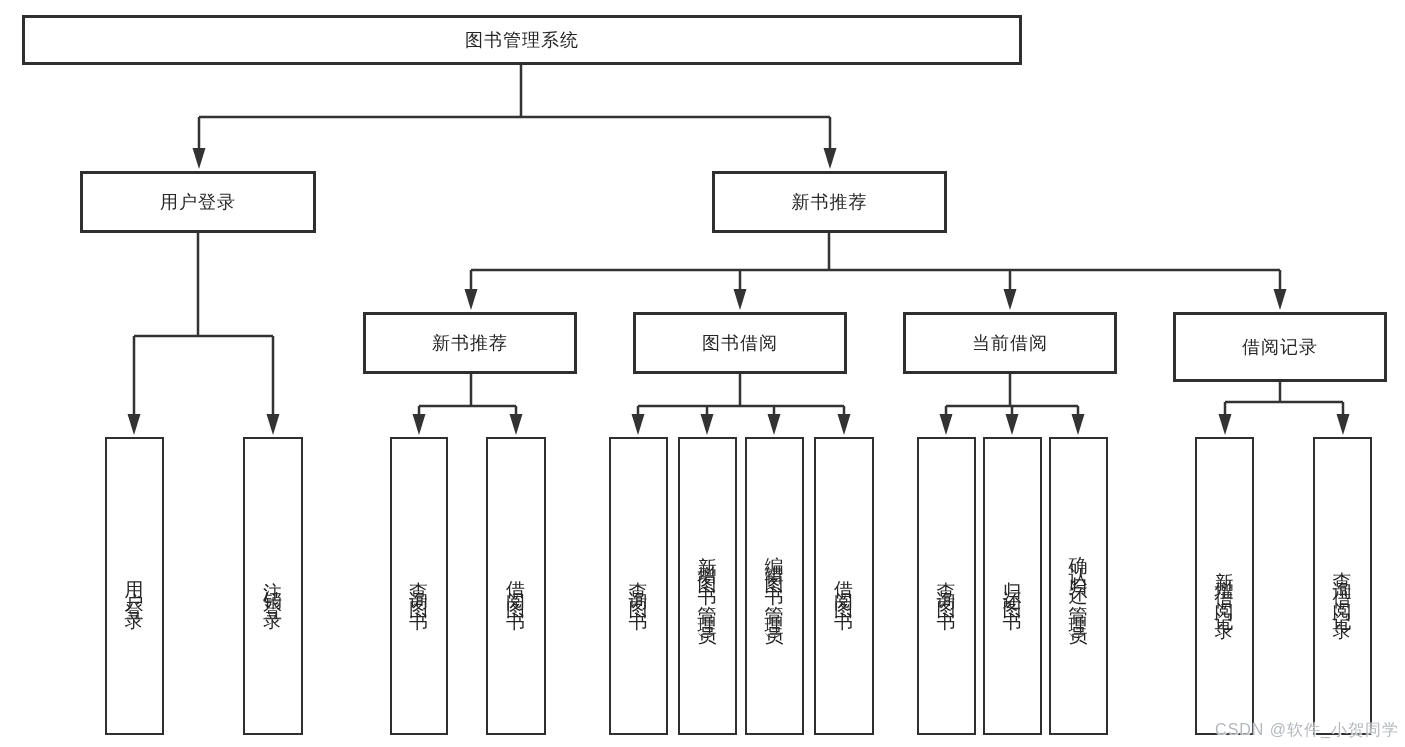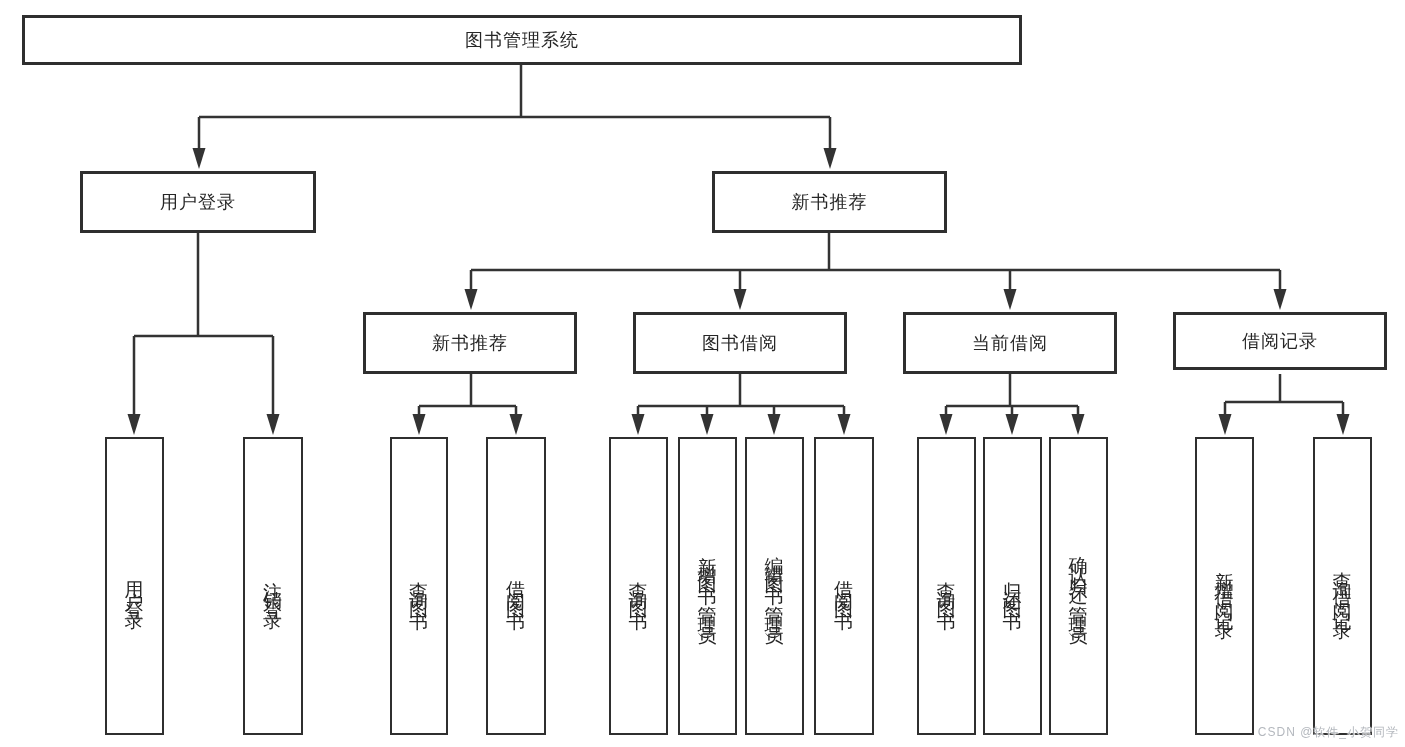--- a/index.html
+++ b/index.html
@@ -49,21 +49,21 @@
     white-space: nowrap;
     font-size: 19px;
     letter-spacing: 10px;
     color: #262626;
     line-height: 1;
   }
   .watermark {
     position: absolute;
     right: 6px;
     bottom: 6px;
-    font-size: 12px;
+    font-size: 16px;
     color: #b4b8be;
     text-shadow: 0 0 2px #ffffff, 1px 1px 1px #ffffff;
     letter-spacing: 1px;
   }
 </style>
 </head>
 <body>
 
 <div class="diagram">
 
@@ -127,21 +127,21 @@
 
   <div class="hbox" style="left:363px; top:312px; width:214px; height:62px;">
     <span>新书推荐</span>
   </div>
   <div class="hbox" style="left:903px; top:312px; width:214px; height:62px;">
     <span>当前借阅</span>
   </div>
   <div class="hbox" style="left:633px; top:312px; width:214px; height:62px;">
     <span>图书借阅</span>
   </div>
-  <div class="hbox" style="left:1173px; top:312px; width:214px; height:58px;">
+  <div class="hbox" style="left:1173px; top:312px; width:214px; height:70px;">
     <span>借阅记录</span>
   </div>
 
   <div class="vbox" style="left:105px; width:59px;">
     <span>用户登录</span>
   </div>
   <div class="vbox" style="left:243px; width:60px;">
     <span>注销登录</span>
   </div>
 

